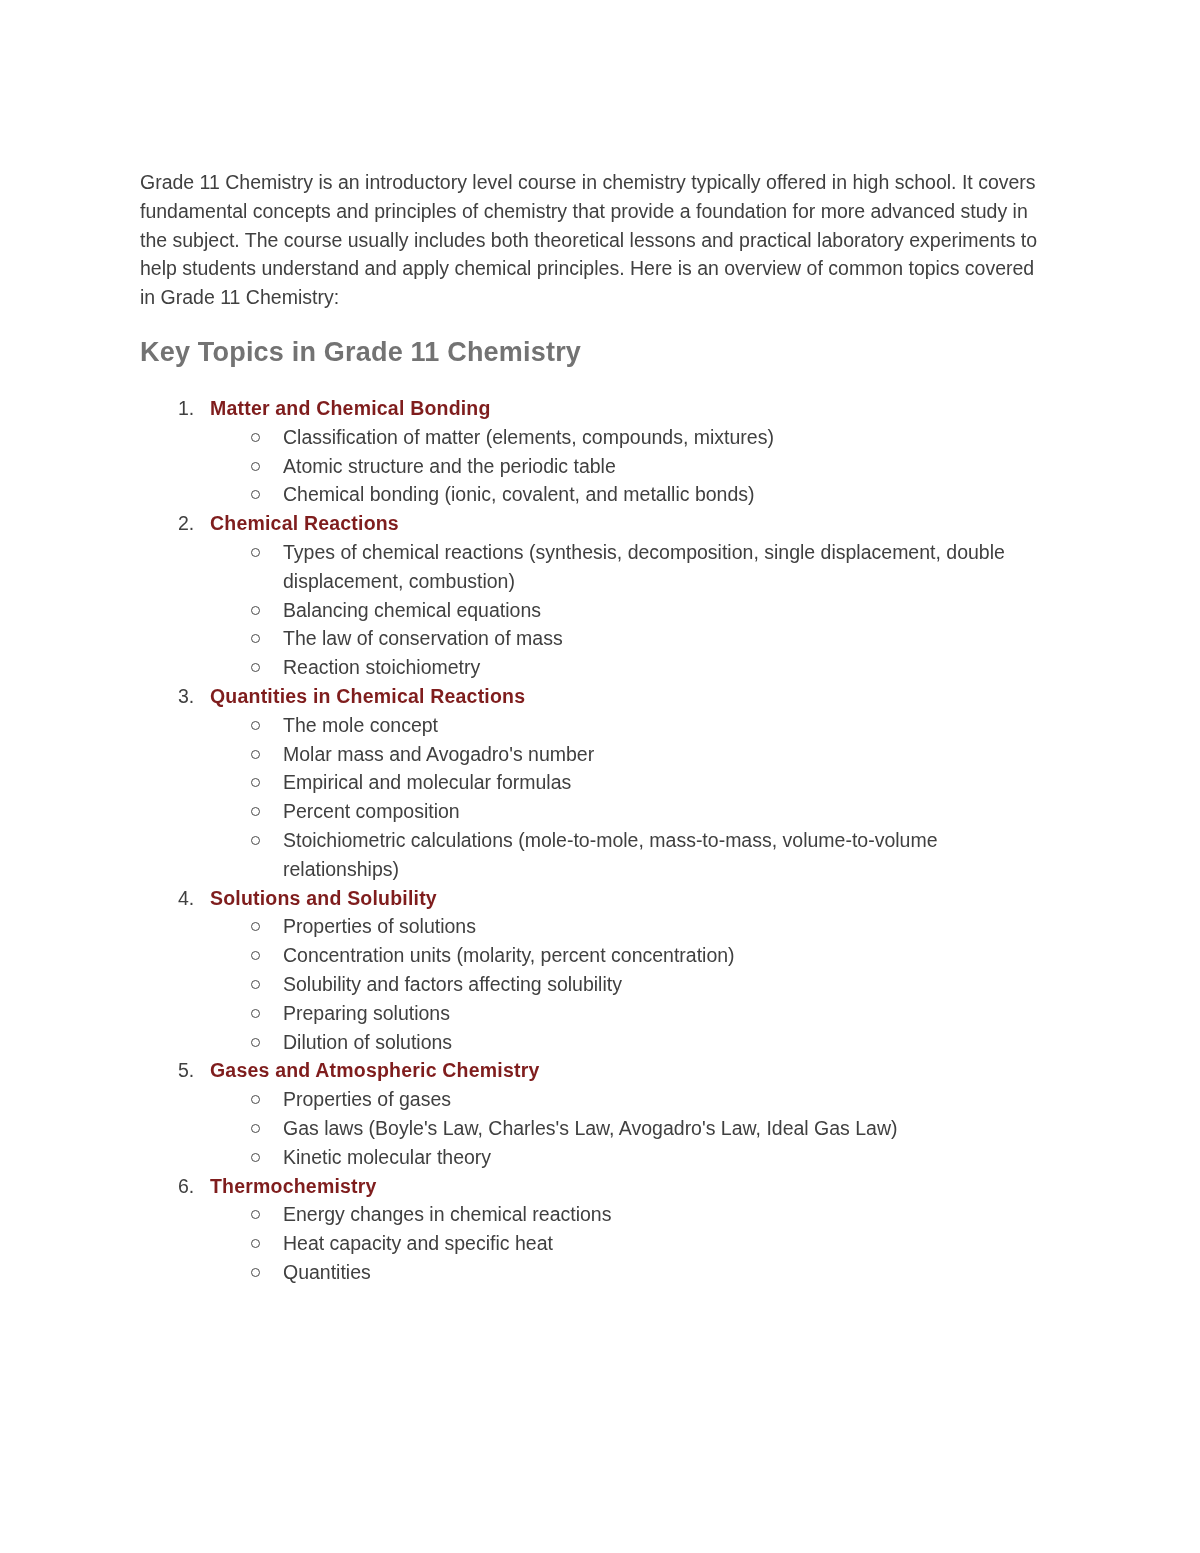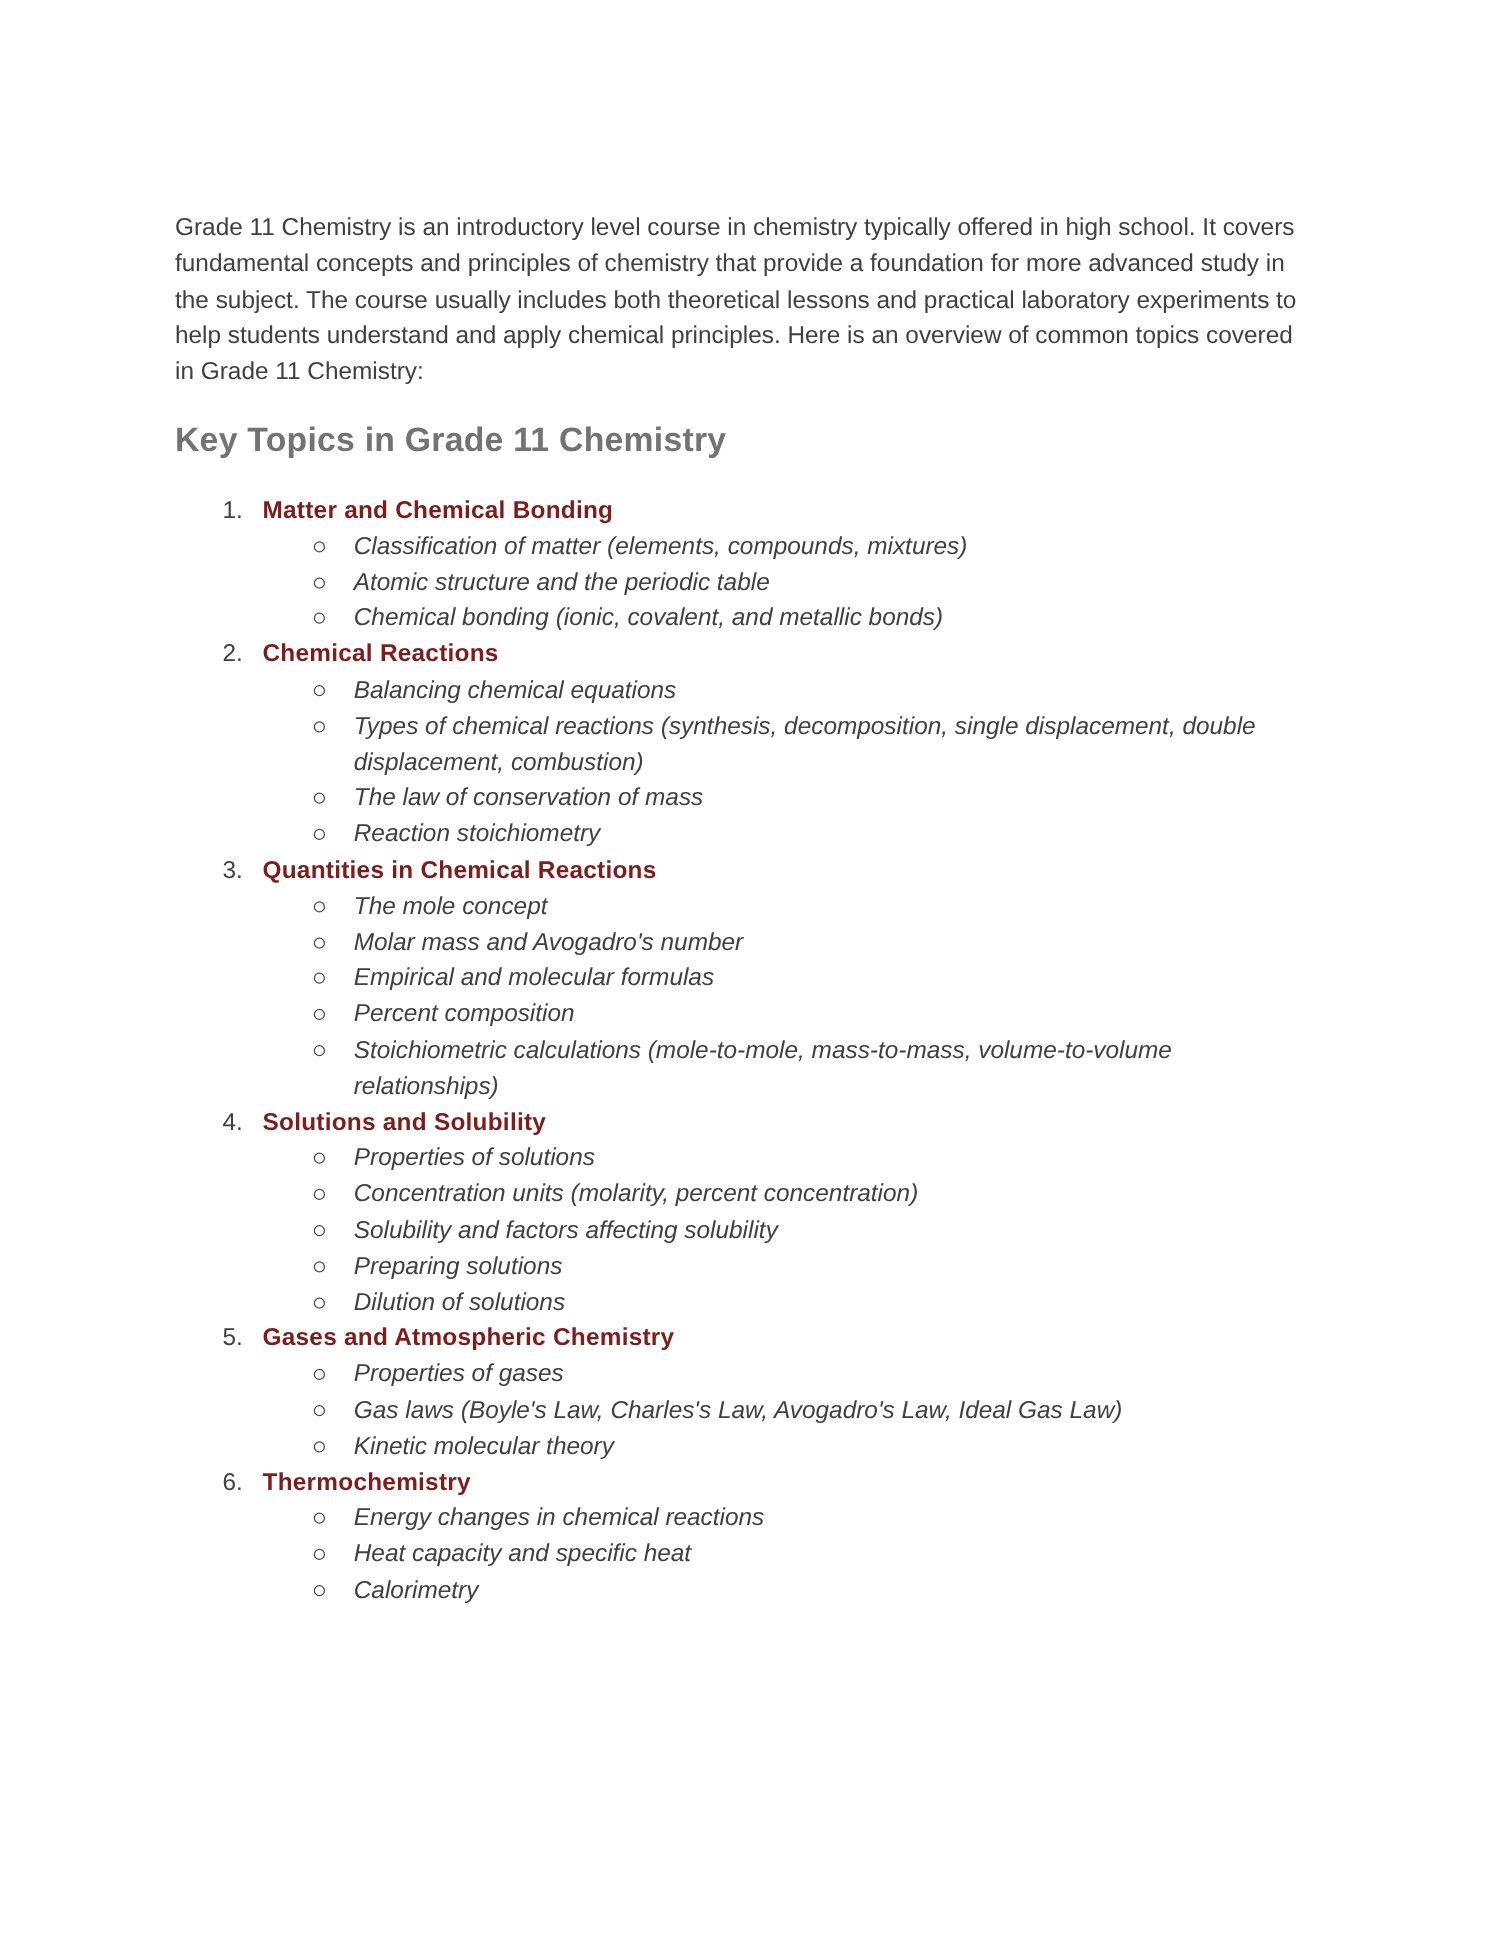--- a/index.html
+++ b/index.html
@@ -55,21 +55,20 @@
   }
   .topic-title {
     font-weight: bold;
     color: #7f1d1d;
     letter-spacing: 0.2px;
   }
   .subtopics {
     margin: 0;
     padding: 0;
     list-style: none;
-    font-style: italic;
   }
   .subtopic {
     display: flex;
     align-items: flex-start;
     padding-left: 111px;
     font-size: 19.5px;
     line-height: 28.8px;
     color: #404040;
   }
   .circle-bullet {
@@ -118,25 +117,25 @@
           </ul>
         </li>
         <li>
           <div class="topic-title-row">
             <span class="topic-number">2.</span>
             <span class="topic-title">Chemical Reactions</span>
           </div>
           <ul class="subtopics">
             <li class="subtopic">
               <span class="circle-bullet"></span>
+              <span class="subtopic-text">Types of chemical reactions (synthesis, decomposition, single displacement, double displacement, combustion)</span>
+            </li>
+            <li class="subtopic">
+              <span class="circle-bullet"></span>
               <span class="subtopic-text">Balancing chemical equations</span>
-            </li>
-            <li class="subtopic">
-              <span class="circle-bullet"></span>
-              <span class="subtopic-text">Types of chemical reactions (synthesis, decomposition, single displacement, double displacement, combustion)</span>
             </li>
             <li class="subtopic">
               <span class="circle-bullet"></span>
               <span class="subtopic-text">The law of conservation of mass</span>
             </li>
             <li class="subtopic">
               <span class="circle-bullet"></span>
               <span class="subtopic-text">Reaction stoichiometry</span>
             </li>
           </ul>
@@ -226,19 +225,19 @@
             <li class="subtopic">
               <span class="circle-bullet"></span>
               <span class="subtopic-text">Energy changes in chemical reactions</span>
             </li>
             <li class="subtopic">
               <span class="circle-bullet"></span>
               <span class="subtopic-text">Heat capacity and specific heat</span>
             </li>
             <li class="subtopic">
               <span class="circle-bullet"></span>
-              <span class="subtopic-text">Calorimetry</span>
+              <span class="subtopic-text">Quantities</span>
             </li>
           </ul>
         </li>
       </ol>
   </div>
 </div>
 
 </body></html>

